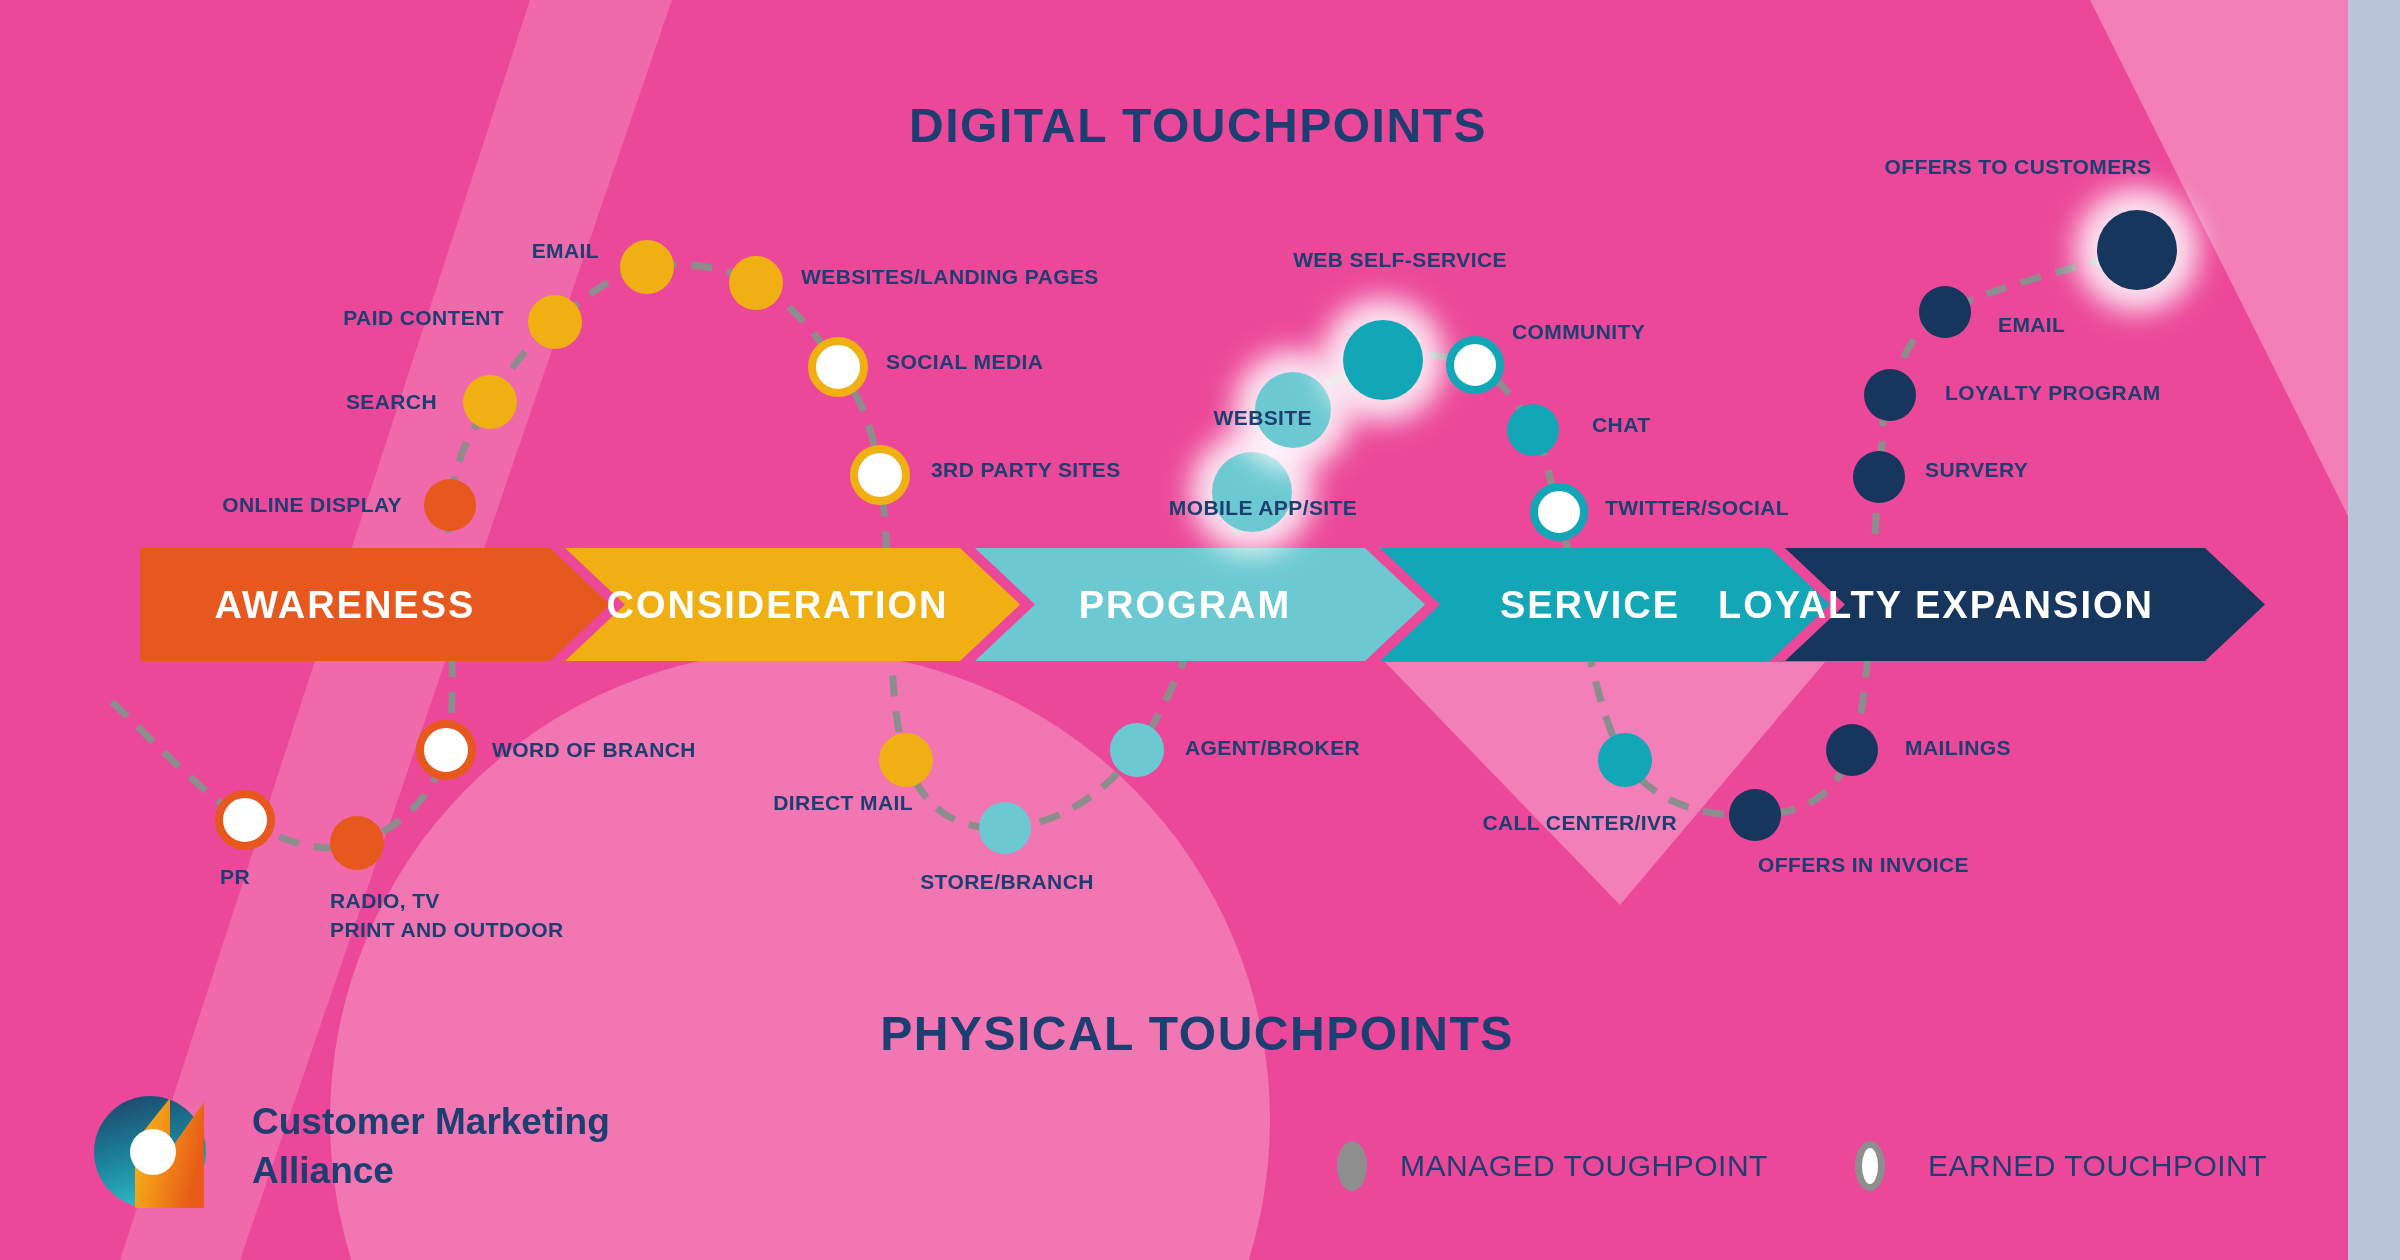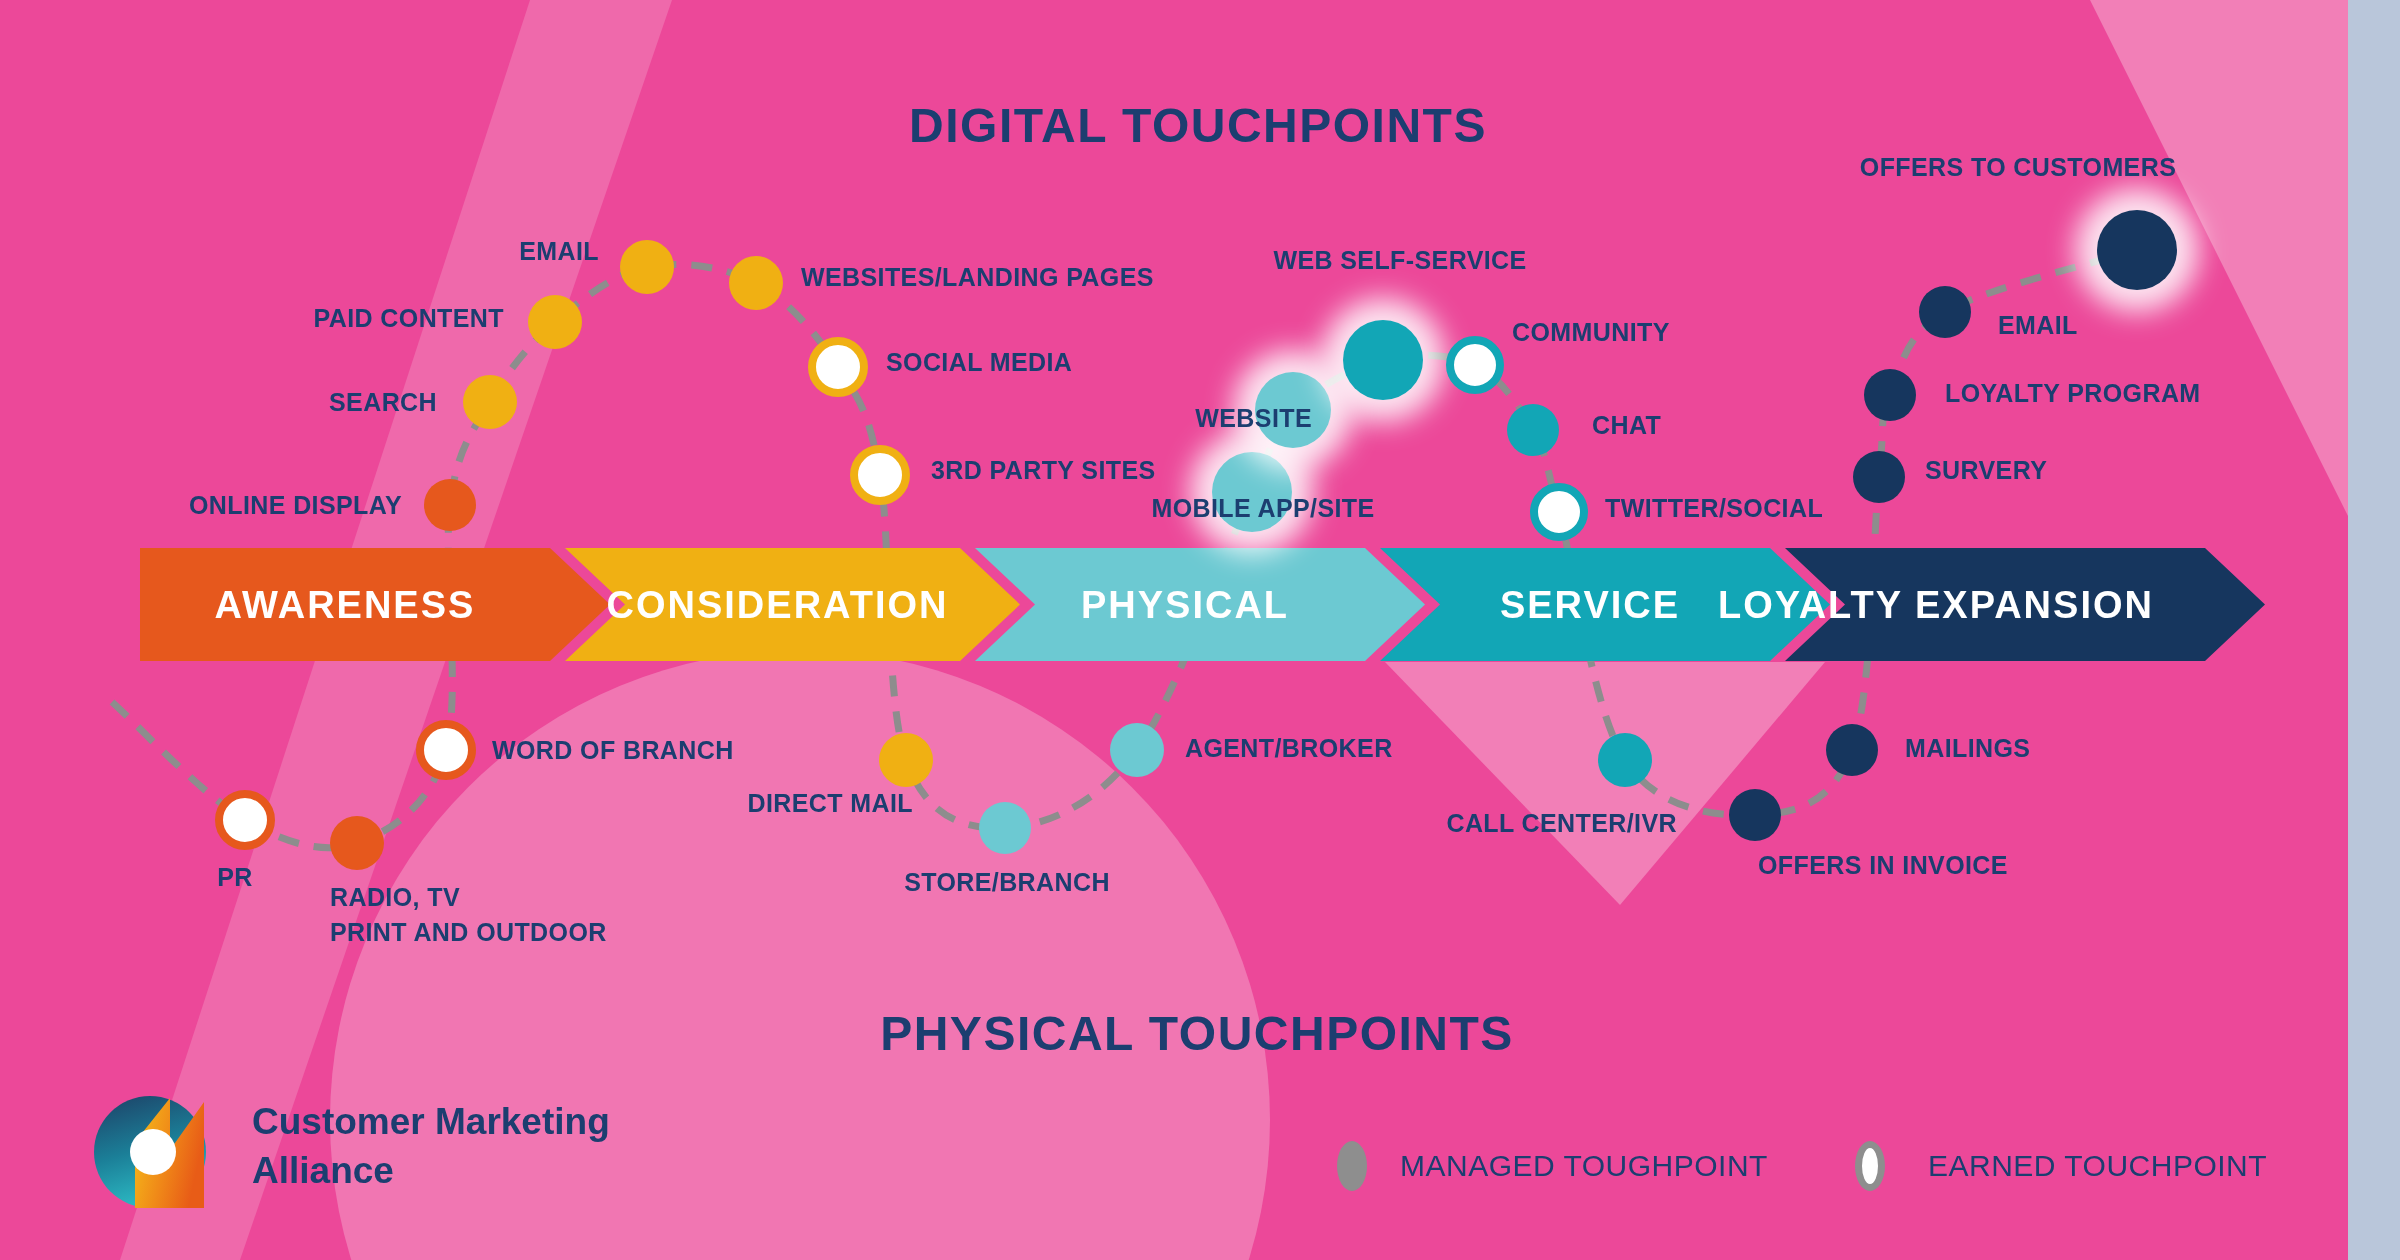--- a/index.html
+++ b/index.html
@@ -6,21 +6,21 @@
   #canvas{
     position:relative;width:2348px;height:1260px;overflow:hidden;
     background:#ec4899;
     font-family:"Liberation Sans","DejaVu Sans",sans-serif;
   }
   .bgshape{position:absolute;left:0;top:0;pointer-events:none;}
   svg.layer{position:absolute;left:0;top:0;}
   .dot{position:absolute;border-radius:50%;box-sizing:border-box;}
   .dot.big{box-shadow:0 0 28px 22px rgba(255,255,255,0.85);}
   .tp-label{
-    position:absolute;color:#1c3e70;font-weight:700;font-size:25px;
+    position:absolute;color:#1c3e70;font-weight:700;font-size:21px;
     letter-spacing:.4px;white-space:pre-line;line-height:1.4;z-index:30;
   }
   .align-left{transform:translateY(-50%);}
   .align-right{transform:translate(-100%,-50%);}
   .align-center{transform:translate(-50%,-50%);text-align:center;}
   .stage-label{
     position:absolute;color:#ffffff;font-weight:700;font-size:38px;
     letter-spacing:2px;transform:translate(-50%,-50%);white-space:nowrap;z-index:20;
   }
   .title{
@@ -118,21 +118,21 @@
       <div class="tp-label align-right" style="left: 913px; top: 803px;">DIRECT MAIL</div>
       <div class="tp-label align-center" style="left: 1007px; top: 882px;">STORE/BRANCH</div>
       <div class="tp-label align-left" style="left: 1185px; top: 748px;">AGENT/BROKER</div>
       <div class="tp-label align-right" style="left: 1677px; top: 823px;">CALL CENTER/IVR</div>
       <div class="tp-label align-left" style="left: 1758px; top: 865px;">OFFERS IN INVOICE</div>
       <div class="tp-label align-left" style="left: 1905px; top: 748px;">MAILINGS</div>
     </div>
   <div id="stage-labels">
       <div class="stage-label" style="left: 345px; top: 604.5px;">AWARENESS</div>
       <div class="stage-label" style="left: 777.5px; top: 604.5px;">CONSIDERATION</div>
-      <div class="stage-label" style="left: 1185px; top: 604.5px;">PHYSICAL</div>
+      <div class="stage-label" style="left: 1185px; top: 604.5px;">PROGRAM</div>
       <div class="stage-label" style="left: 1590px; top: 604.5px;">SERVICE</div>
       <div class="stage-label" style="left: 1936px; top: 604.5px;">LOYALTY EXPANSION</div>
     </div>
 
   <div class="legend-dot" style="left:1352px;top:1166px;width:30px;height:50px;background:#8e8e8e"></div>
   <div class="legend-label" style="left:1400px;top:1166px">MANAGED TOUGHPOINT</div>
   <div class="legend-dot" style="left:1870px;top:1166px;width:30px;height:50px;background:#ffffff;border:7px solid #8e8e8e"></div>
   <div class="legend-label" style="left:1928px;top:1166px">EARNED TOUCHPOINT</div>
 
   <svg id="logo" width="150" height="122" viewBox="0 0 150 122" aria-hidden="true">

